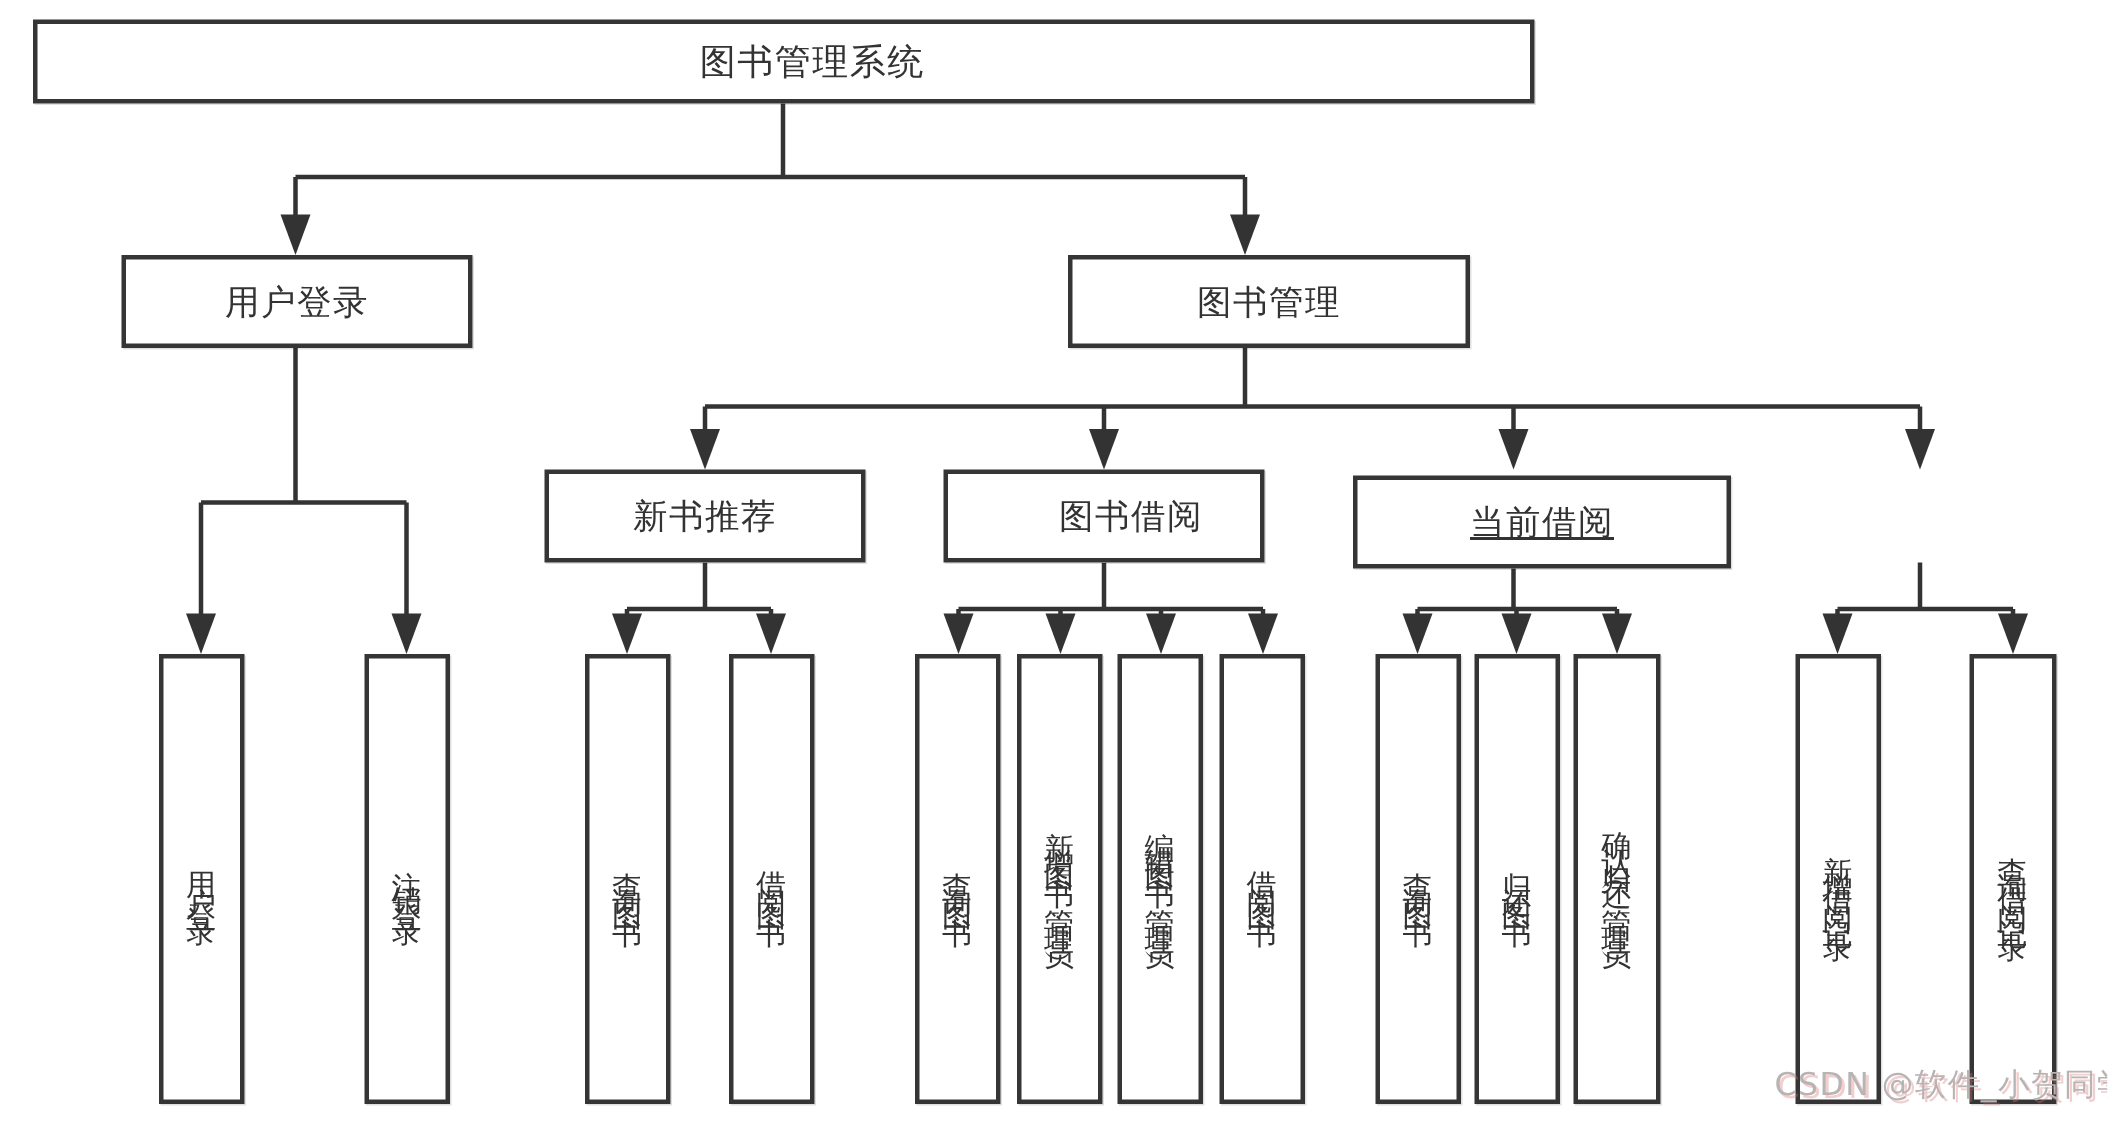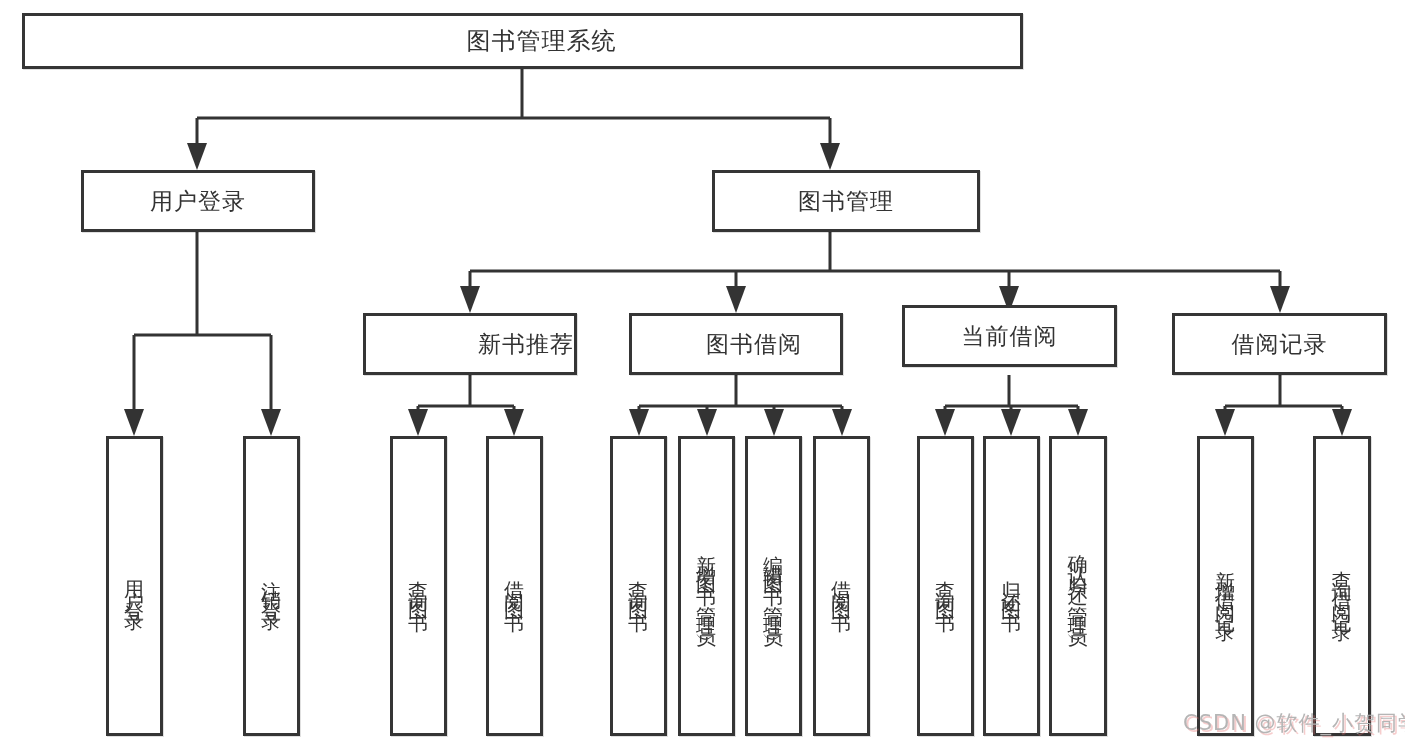--- a/index.html
+++ b/index.html
@@ -100,31 +100,28 @@
     <span>图书管理系统</span>
   </div>
 
   <div class="node h" style="left:81px; top:170px; width:234px; height:62px;">
     <span>用户登录</span>
   </div>
   <div class="node h" style="left:712px; top:170px; width:268px; height:62px;">
     <span>图书管理</span>
   </div>
 
-  <div class="node h" style="left:363px; top:313px; width:214px; height:62px;justify-content:flex-end;">
+  <div class="node h" style="left:363px; top:313px; width:214px; height:62px;">
     <span>新书推荐</span>
   </div>
   <div class="node h" style="left:629px; top:313px; width:214px; height:62px;padding-left:36px;">
     <span>图书借阅</span>
   </div>
-  <div class="node h" style="left:902px; top:305px; width:215px; height:62px;">
+  <div class="node h" style="left:902px; top:317px; width:252px; height:62px;text-decoration:underline;">
     <span>当前借阅</span>
-  </div>
-  <div class="node h" style="left:1172px; top:313px; width:215px; height:62px;">
-    <span>借阅记录</span>
   </div>
 
   <div class="node leaf" style="left:106px; top:436px; width:57px; height:300px;">
     <span class="vtext">用户登录</span>
   </div>
   <div class="node leaf" style="left:243px; top:436px; width:57px; height:300px;">
     <span class="vtext">注销登录</span>
   </div>
 
   <div class="node leaf" style="left:390px; top:436px; width:57px; height:300px;">

